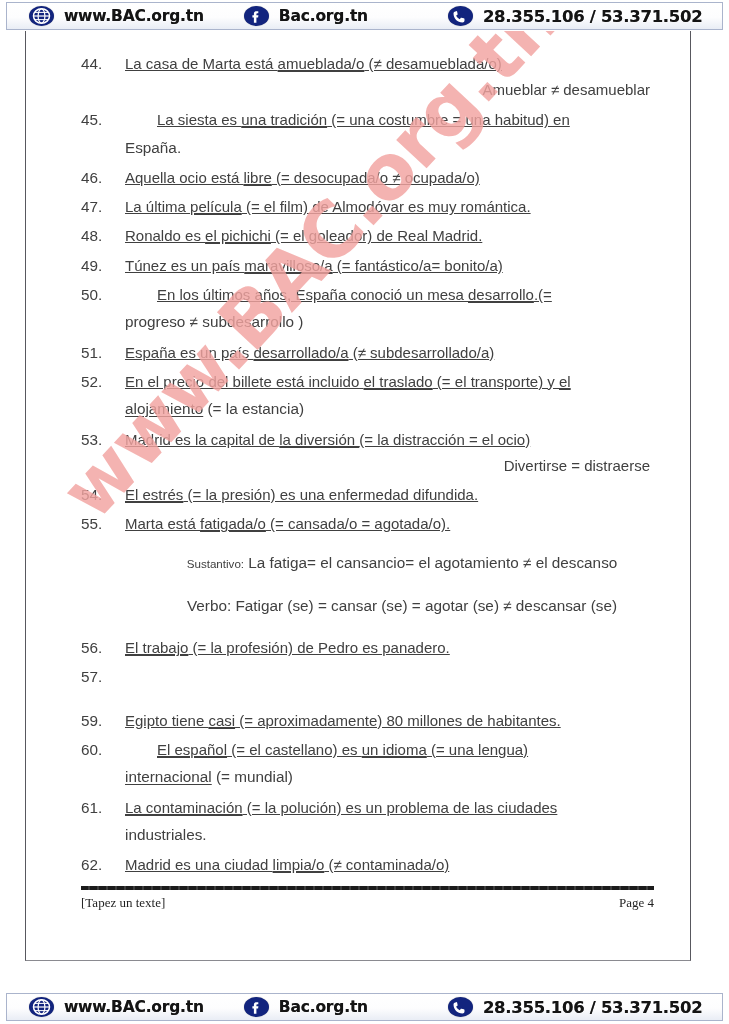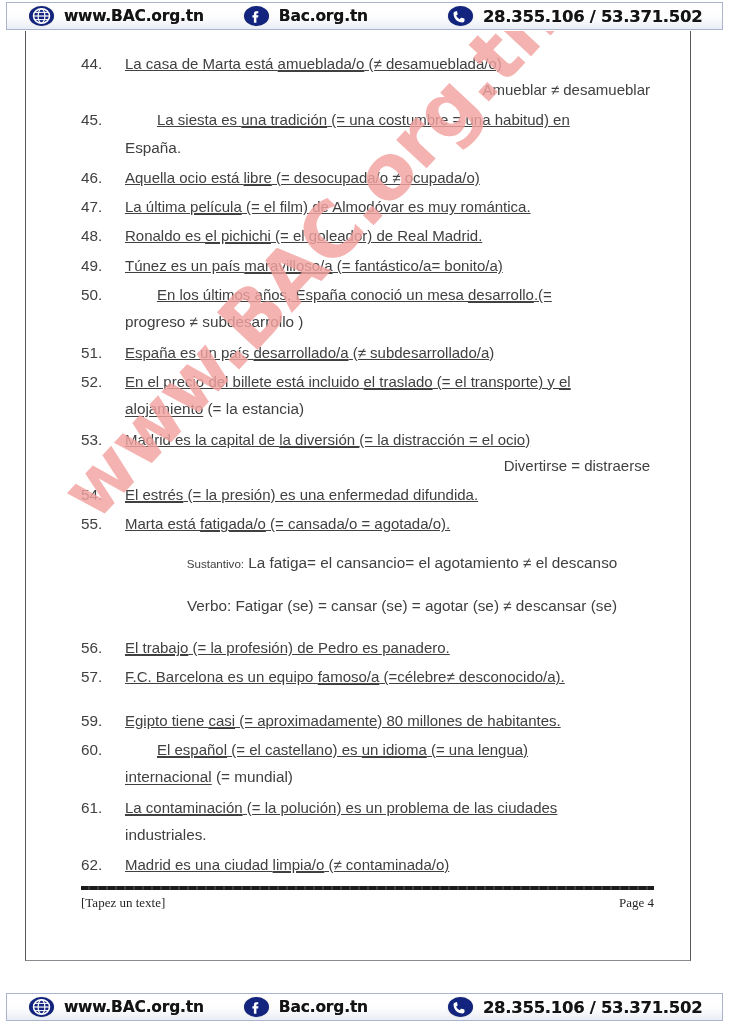--- a/index.html
+++ b/index.html
@@ -309,21 +309,20 @@
 
     <div style="height:27px"></div>
     <div class="item">
       <span class="num">56.</span>
       <span class="txt"><span></span><u>El trabajo</u><span> (= la profesión) de Pedro es panadero.</span></span>
     </div>
 
     <div style="height:14px"></div>
     <div class="item">
       <span class="num">57.</span>
-      <span class="txt"><span>F.C. Barcelona es un equipo  </span><u>famoso/a</u><span> (=célebre≠ desconocido/a).</span></span>
     </div>
 
     <div style="height:14px"></div>
 
     <div style="height:14px"></div>
     <div class="item">
       <span class="num">59.</span>
       <span class="txt"><span>Egipto tiene </span><u>casi</u><span> (= aproximadamente) 80 millones de habitantes.</span></span>
     </div>
 

